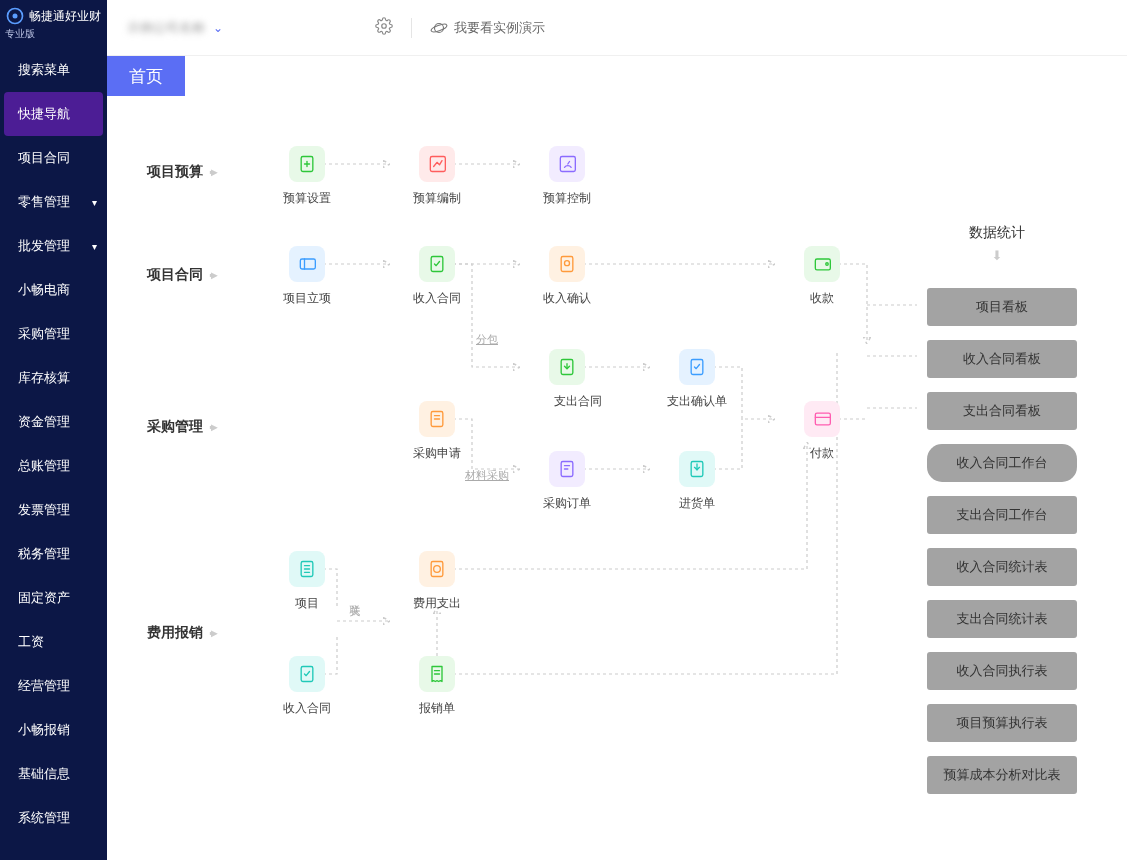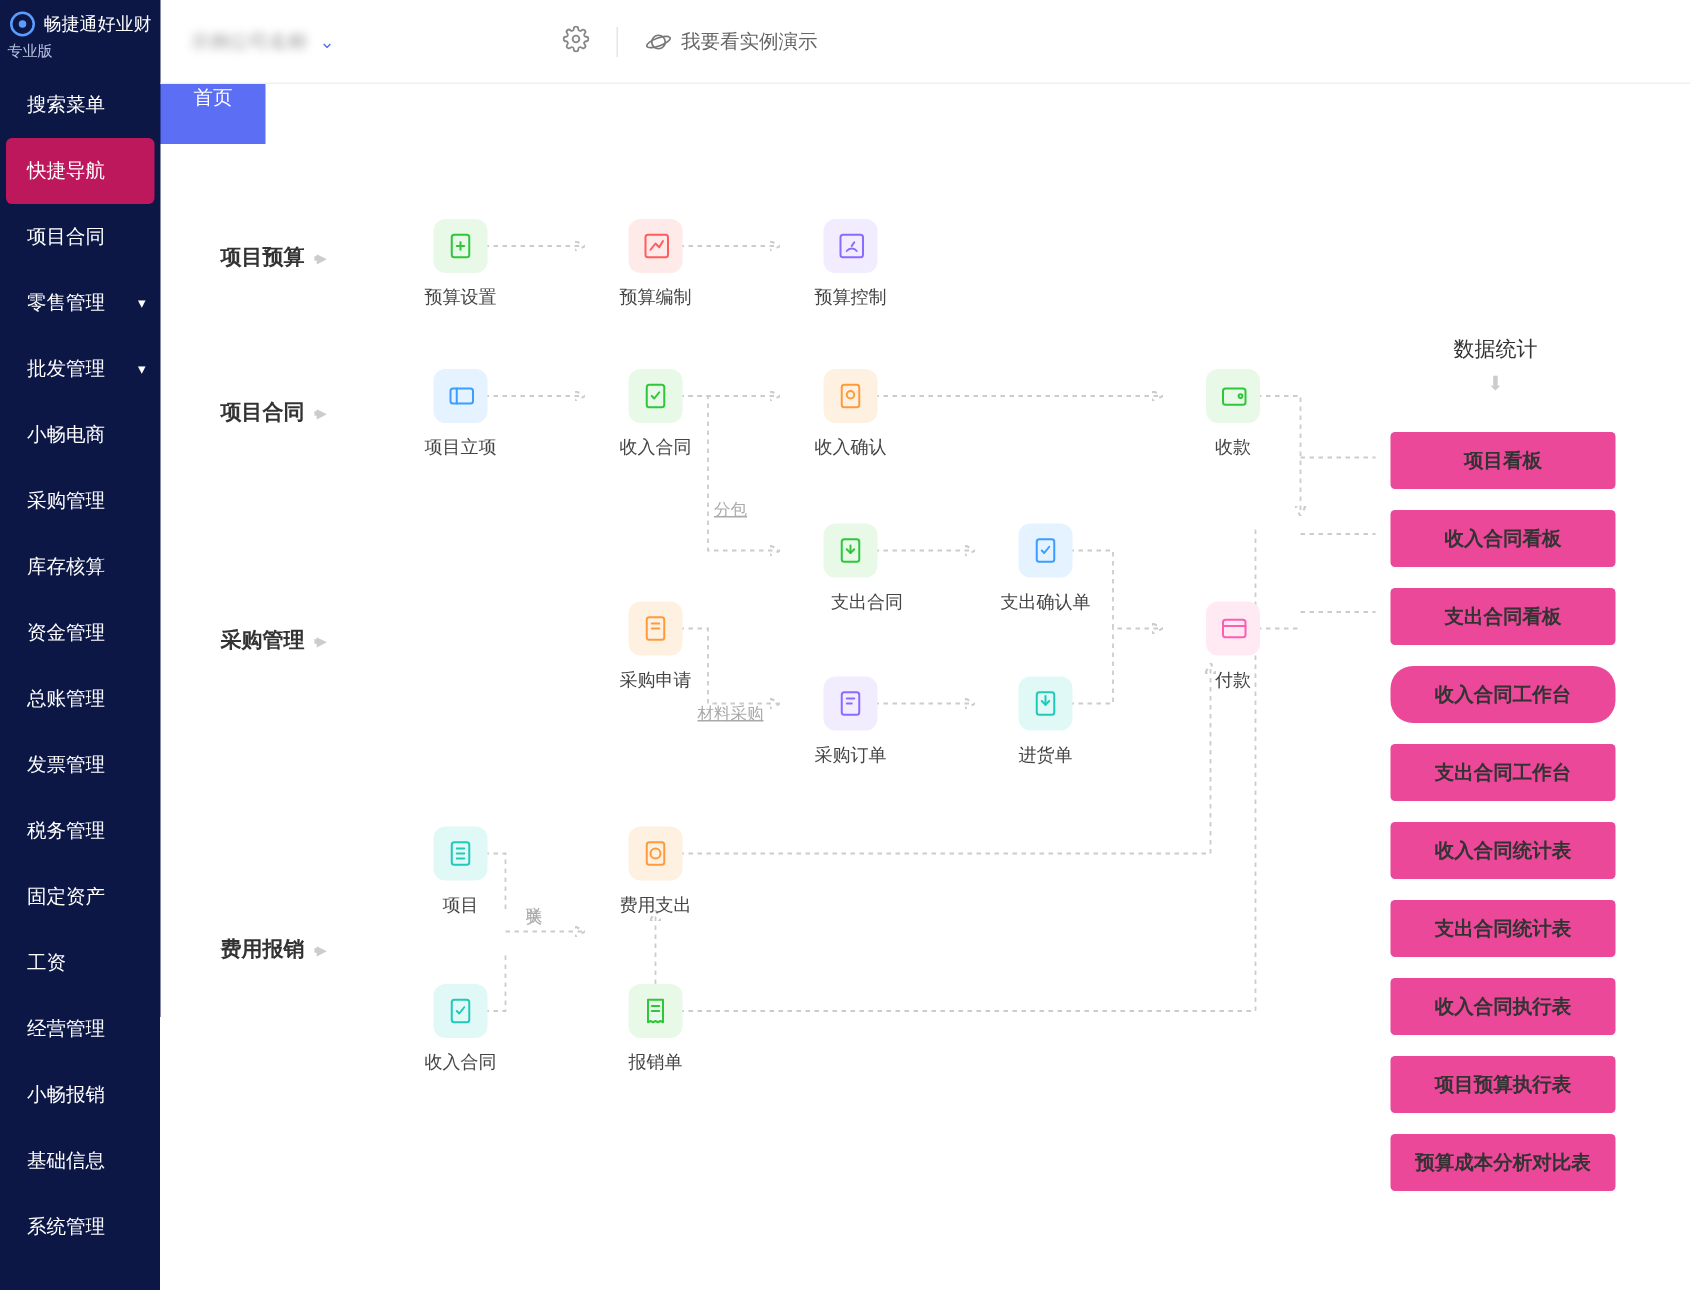--- a/index.html
+++ b/index.html
@@ -4,33 +4,33 @@
 <style>
 * { margin:0; padding:0; box-sizing:border-box; }
 body { font-family:"Microsoft YaHei",sans-serif; font-size:13px; background:#fff; color:#333; width:1127px; height:860px; overflow:hidden; }
 
 .sidebar { position:fixed; left:0; top:0; width:107px; height:860px; background:#0c1746; color:#fff; }
 .logo-area { height:48px; padding:6px 5px 0 5px; font-size:12px; white-space:nowrap; overflow:hidden; }
 .logo-area .l-top { display:flex; align-items:center; gap:4px; }
 .logo-area svg { flex-shrink:0; }
 .logo-area .l-sub { font-size:10px; color:#b8c0e0; margin-top:1px; }
 .nav-item { height:44px; display:flex; align-items:center; justify-content:space-between; padding:0 10px 0 18px; cursor:pointer; font-size:13px; }
-.nav-item.active { background:#be185d; border-radius:4px; margin:0 4px; padding-left:14px; }
+.nav-item.active { background:#4c1d95; border-radius:4px; margin:0 4px; padding-left:14px; }
 .nav-item .caret { font-size:10px; color:#fff; }
 
 .topbar { position:fixed; left:107px; top:0; right:0; height:56px; background:#fff; display:flex; align-items:center; padding:0 20px; gap:18px; border-bottom:1px solid #f0f0f0; }
 .org-select { display:flex; align-items:center; gap:8px; color:#555; cursor:pointer; min-width:230px; }
 .org-select .blur { filter:blur(3px); color:#999; }
 .org-select .chev { color:#5b6ef4; font-size:12px; }
 .gear { color:#888; cursor:pointer; }
 .vline { width:1px; height:20px; background:#e5e5e5; }
 .demo-link { display:flex; align-items:center; gap:6px; color:#666; cursor:pointer; }
 
 .tabs { position:fixed; left:107px; top:56px; right:0; height:40px; display:flex; }
-.tab { padding:0 22px; display:flex; align-items:flex-start; background:#5b6ef4; color:#fff; font-size:13px; cursor:pointer; }
+.tab { padding:0 22px; display:flex; align-items:center; background:#5b6ef4; color:#fff; font-size:17px; cursor:pointer; }
 
 .canvas { position:fixed; left:107px; top:96px; right:0; bottom:0; background:#fff; overflow:auto; }
 .canvas-inner { position:relative; width:1000px; height:760px; }
 
 .section-label { position:absolute; font-size:14px; color:#333; font-weight:700; display:flex; align-items:center; gap:6px; }
 .section-label .arrow-faded { color:#ccc; letter-spacing:-2px; font-size:12px; }
 
 .node { position:absolute; text-align:center; width:70px; cursor:pointer; }
 .icon-box { width:36px; height:36px; border-radius:8px; margin:0 auto 8px; display:flex; align-items:center; justify-content:center; }
 .icon-box svg { width:20px; height:20px; }
@@ -43,21 +43,21 @@
 .icon-lightpink  { background:#ffeaf4; } .icon-lightpink svg  { stroke:#ff5db0; }
 .node-label { font-size:12px; color:#444; }
 
 .flow-lines { position:absolute; left:0; top:0; width:1000px; height:760px; pointer-events:none; }
 .flow-lines path, .flow-lines line { stroke:#ccc; stroke-width:1.2; stroke-dasharray:3 3; fill:none; }
 .arrow-head { fill:#ccc; stroke:none; }
 .subtag { position:absolute; font-size:11px; color:#aaa;text-decoration:underline; }
 
 .stats-title { position:absolute; right:40px; top:128px; font-size:14px; color:#333; text-align:center; width:140px; }
 .stats-arrow { position:absolute; right:40px; top:152px; width:140px; text-align:center; color:#ccc; }
-.stat-btn { position:absolute; right:30px; width:150px; height:38px; background:#ec4899; border-radius:3px; display:flex; align-items:center; justify-content:center; font-size:13px; color:#333; cursor:pointer;font-weight:bold; }
+.stat-btn { position:absolute; right:30px; width:150px; height:38px; background:#a3a3a3; border-radius:3px; display:flex; align-items:center; justify-content:center; font-size:13px; color:#333; cursor:pointer; }
 </style>
 </head>
 <body>
 
 <div class="sidebar">
   <div class="logo-area">
     <div class="l-top">
       <svg width="20" height="20" viewBox="0 0 24 24">
           <circle cx="12" cy="12" r="9" fill="none" stroke="#5b9dff" stroke-width="2"></circle>
           <circle cx="12" cy="12" r="3" fill="#5b9dff"></circle>

